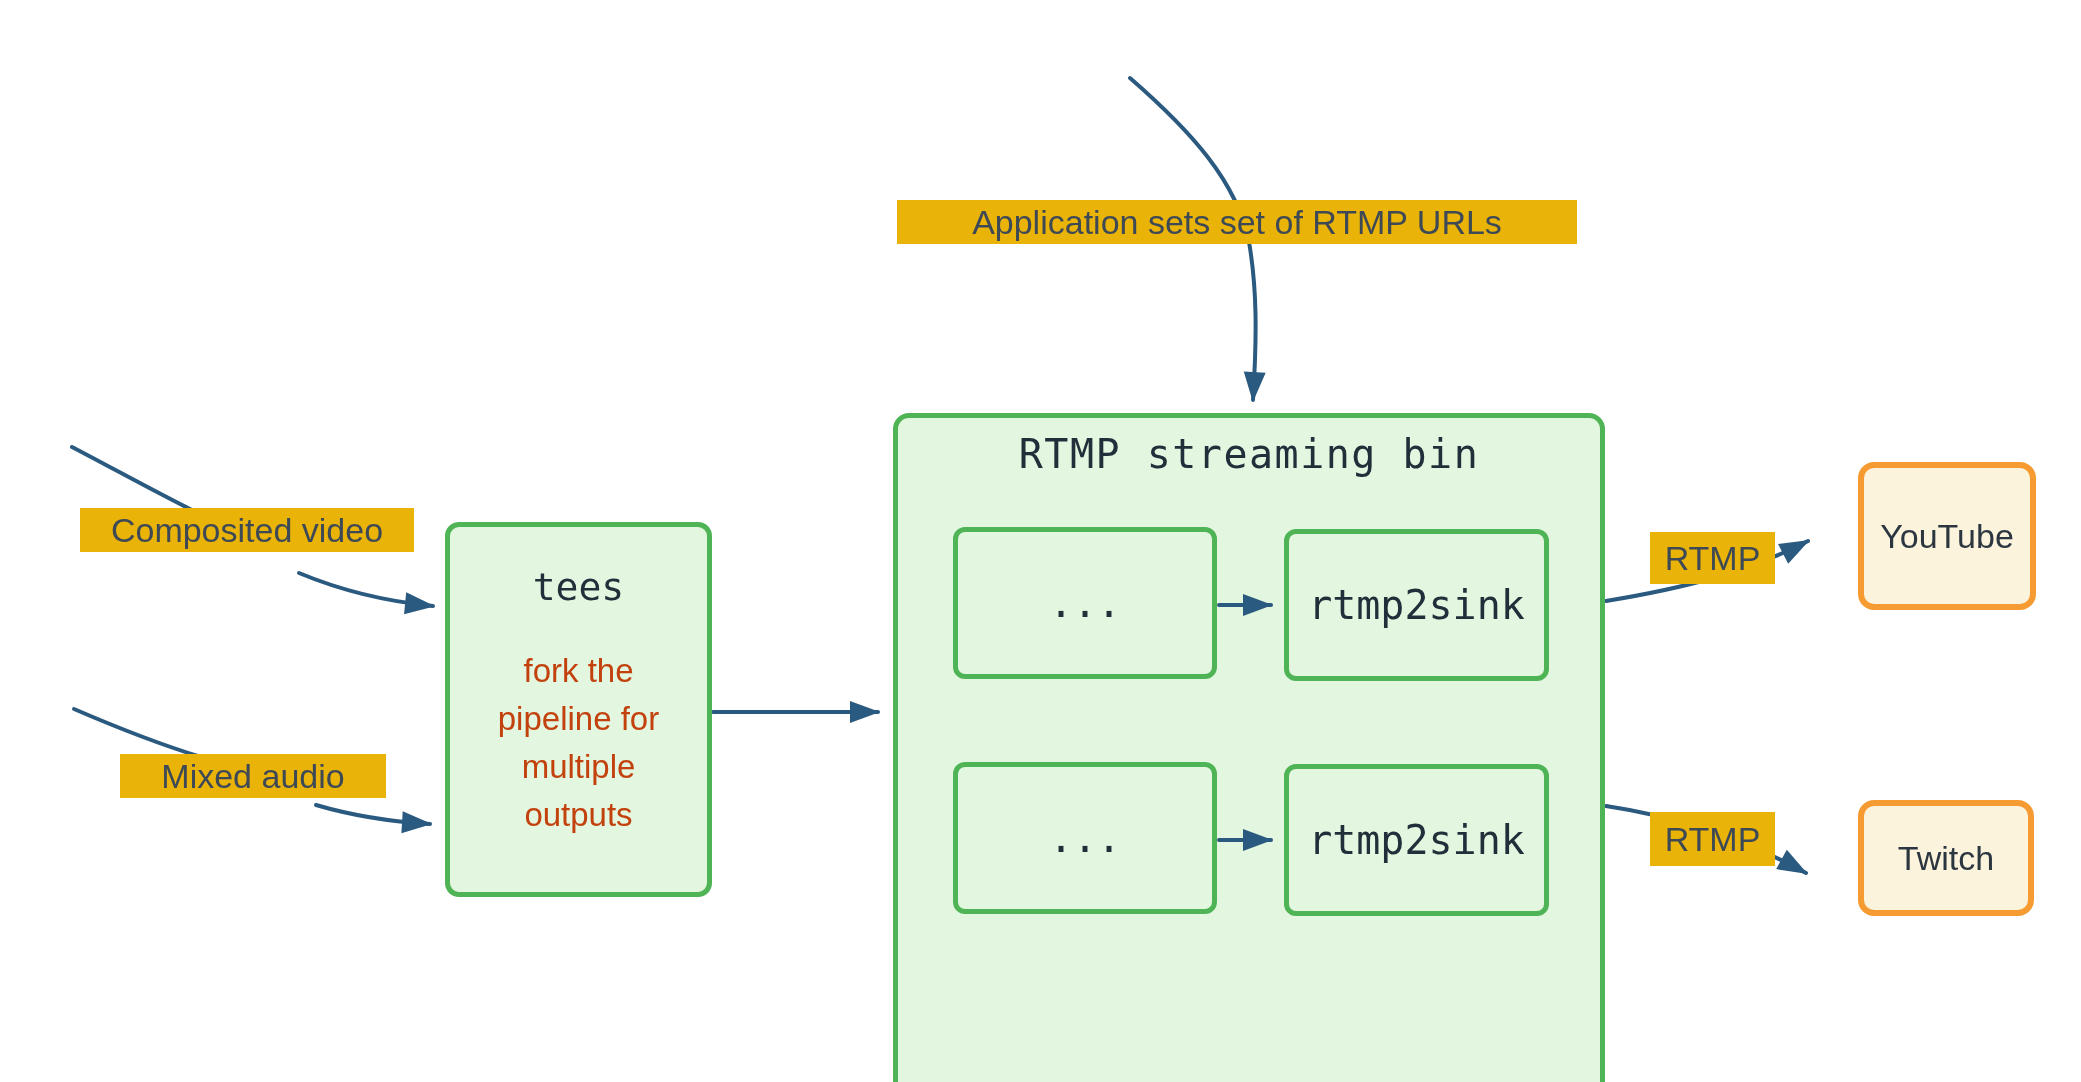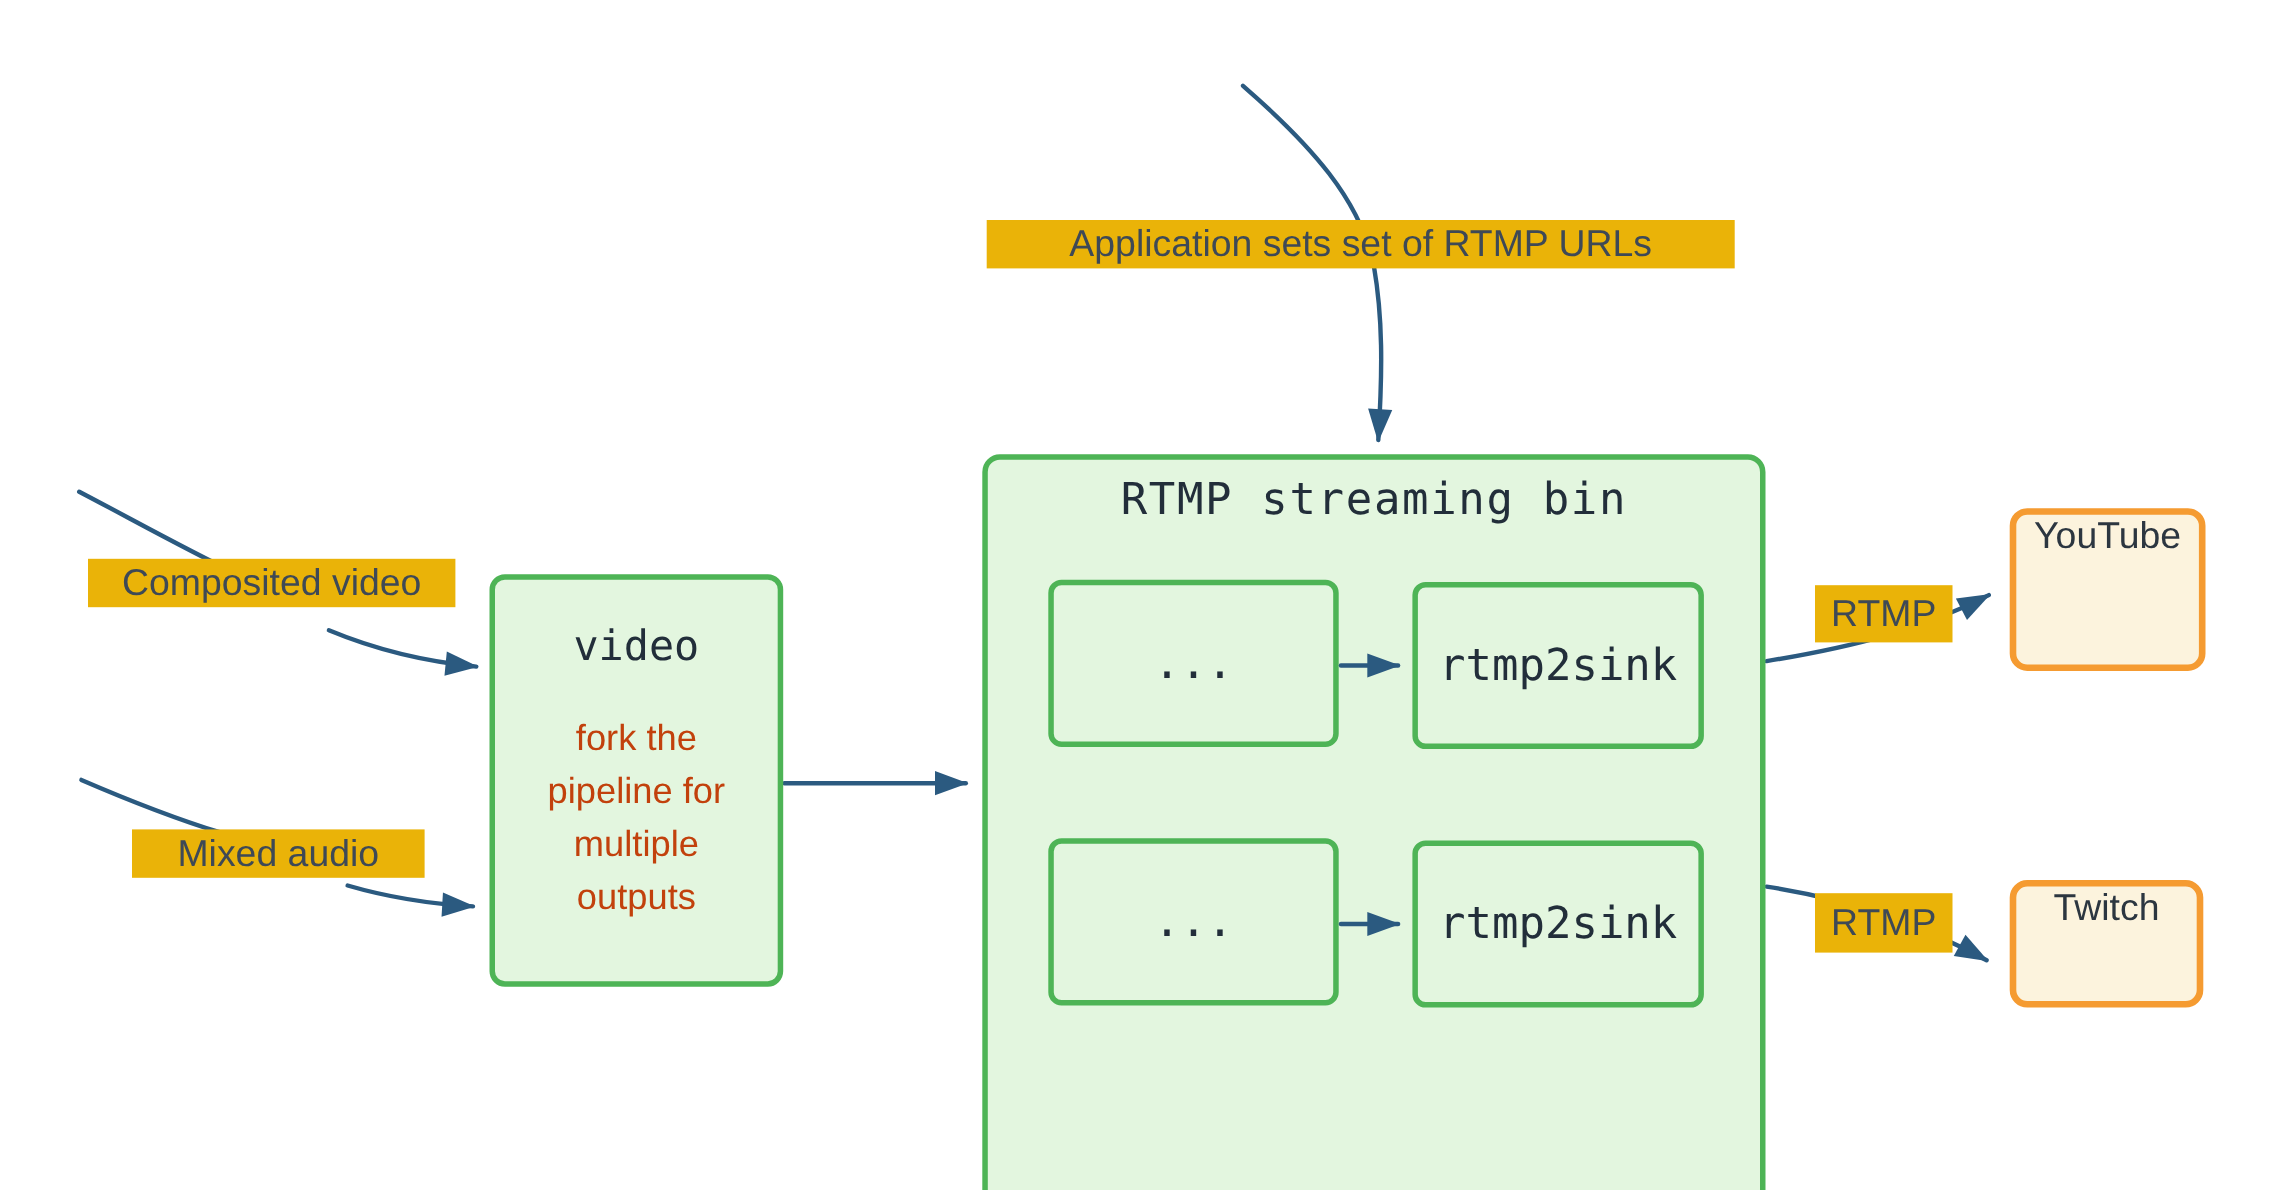--- a/index.html
+++ b/index.html
@@ -48,22 +48,22 @@
   }
   .chain-upstream-1{left:55px;top:109px;width:264px;height:152px;}
   .chain-sink-1{left:386px;top:111px;width:265px;height:152px;}
   .chain-upstream-2{left:55px;top:344px;width:264px;height:152px;}
   .chain-sink-2{left:386px;top:346px;width:265px;height:152px;}
   
   .orange-box{
     position:absolute;z-index:3;
     background:#fcf3dd;border:6px solid #f59b31;border-radius:16px;
     box-sizing:border-box;
-    display:flex;align-items:flex-start;justify-content:center;
-    color:#2c3640;font-size:34px;
+    display:flex;align-items:center;justify-content:center;
+    color:#2c3640;font-size:34px;margin-left:31px;
   }
   #youtube-node{left:1827px;top:462px;width:178px;height:148px;}
   #twitch-node{left:1827px;top:800px;width:176px;height:116px;}
 </style>
 </head>
 <body>
 
 <div id="canvas">
 
   <svg id="edges" width="2081" height="1082" viewBox="0 0 2081 1082">
@@ -86,21 +86,21 @@
 
   <div class="float-label" style="left:80px;top:508px;width:334px;height:44px;">Composited video</div>
 
   <div class="float-label" style="left:120px;top:754px;width:266px;height:44px;">Mixed audio</div>
 
   <div class="float-label" style="left:1650px;top:532px;width:125px;height:52px;">RTMP</div>
 
   <div class="float-label" style="left:1650px;top:812px;width:125px;height:54px;">RTMP</div>
 
   <div id="tees-node" class="green-box">
-    <div class="tees-title mono">video</div>
+    <div class="tees-title mono">tees</div>
     <div class="tees-desc">fork the pipeline for multiple outputs</div>
   </div>
 
   <div id="bin-node" class="green-box">
     <div class="bin-title mono">RTMP streaming bin</div>
 
     <div class="chain-box chain-upstream-1 mono">...</div>
     <div class="chain-box chain-sink-1 mono">rtmp2sink</div>
 
     <div class="chain-box chain-upstream-2 mono">...</div>

